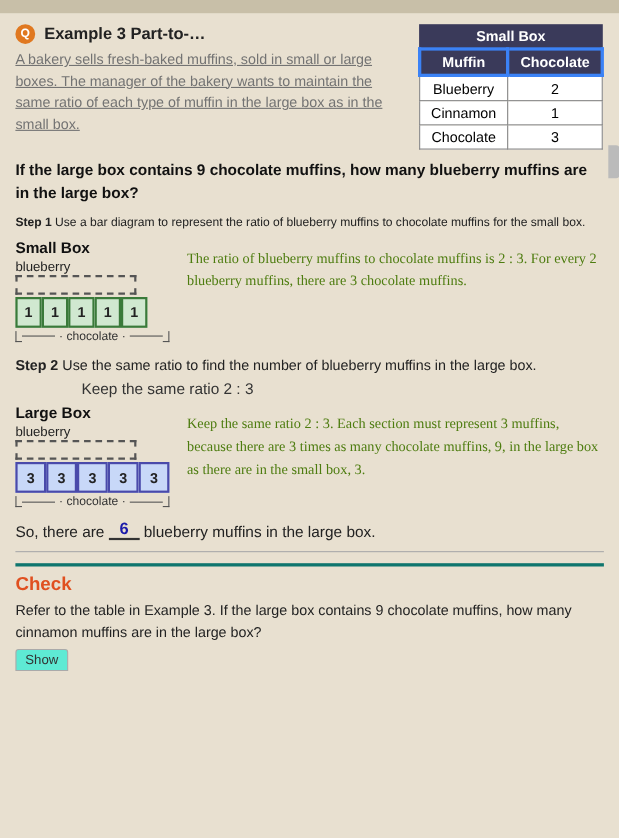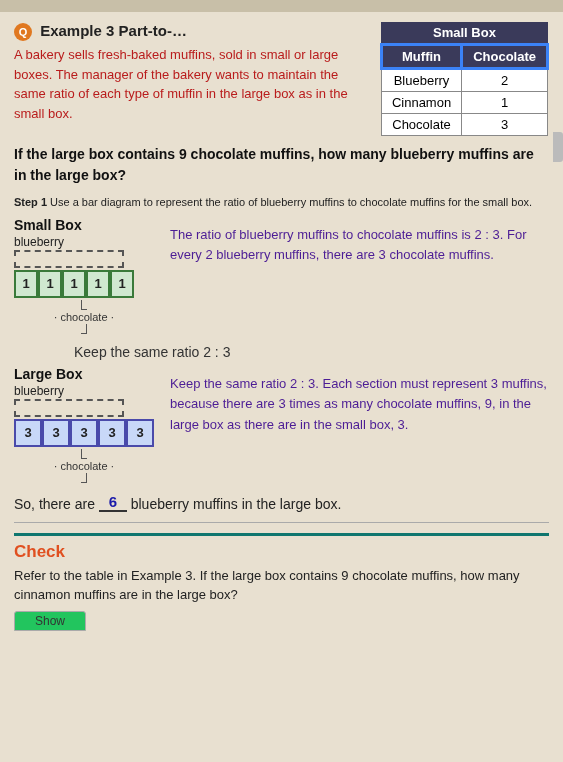--- a/index.html
+++ b/index.html
@@ -41,22 +41,23 @@
       font-size: 11px;
       text-align: center;
       line-height: 18px;
       font-weight: bold;
       margin-right: 4px;
       vertical-align: middle;
     }
     .intro-text {
       flex: 1 1 auto;
       font-size: 13px;
-      color: #b91c1c;
-      line-height: 1.5;
+      color: #737373;
+      line-height: 1.5;
+      text-decoration: underline;
     }
     .small-box-table {
       border-collapse: collapse;
       font-size: 13px;
       min-width: 160px;
     }
     .small-box-table th {
       background: #3a3a5a;
       color: white;
       padding: 3px 10px;
@@ -143,21 +144,20 @@
       width: 28px;
       background: #c8d8f8;
       border-color: #4a4aaa;
     }
     .chocolate-label-row {
       display: flex;
       align-items: center;
       font-size: 11px;
       color: #333;
       margin-top: 1px;
-      flex-direction: column;
     }
     .choc-brace-left {
       border-left: 1.5px solid #555;
       border-bottom: 1.5px solid #555;
       width: 6px;
       height: 10px;
       display: inline-block;
     }
     .choc-brace-right {
       border-right: 1.5px solid #555;
@@ -166,24 +166,25 @@
       height: 10px;
       display: inline-block;
     }
     .choc-line {
       border-bottom: 1.5px solid #555;
       flex: 1;
       display: inline-block;
     }
     .ratio-text {
       font-size: 13px;
-      color: #4c1d95;
+      color: #4d7c0f;
       line-height: 1.6;
       flex: 1;
       padding-top: 8px;
+      font-family: Liberation Serif, serif;
     }
     .step2-header {
       font-size: 13px;
       color: #222;
       margin-bottom: 4px;
       line-height: 1.5;
     }
     .handwritten {
       font-family: 'Comic Sans MS', cursive, sans-serif;
       font-size: 14px;
@@ -218,24 +219,24 @@
       color: #e05020;
       margin-bottom: 4px;
     }
     .check-text {
       font-size: 13px;
       color: #222;
       line-height: 1.5;
     }
     .show-btn {
       display: inline-block;
-      background: #22c55e;
+      background: #5eead4;
       border: 1px solid #aaa;
       border-radius: 3px 3px 0 0;
-      padding: 2px 20px;
+      padding: 2px 8px;
       font-size: 12px;
       color: #333;
       cursor: pointer;
       margin-top: 6px;
     }
     .divider-line {
       border: none;
       border-top: 1px solid #aaa;
       margin: 6px 0;
     }
@@ -314,20 +315,24 @@
         <span class="choc-brace-left"></span>
         <span class="choc-line"></span>
         <span style="font-size:11px;padding:0 4px;">· chocolate ·</span>
         <span class="choc-line"></span>
         <span class="choc-brace-right"></span>
       </div>
     </div>
     <div class="ratio-text">The ratio of blueberry muffins to chocolate muffins is 2 : 3. For every 2 blueberry muffins, there are 3 chocolate muffins.</div>
   </div>
 
+  <div class="step2-header">
+    <span class="step-label">Step 2</span>
+    <span> <span>Use the same ratio to find the number of blueberry muffins in the large box.</span></span>
+  </div>
   <div class="handwritten">Keep the same ratio 2 : 3</div>
 
   <div class="diagram-area">
     <div class="bar-diagram">
       <div class="section-heading">Large Box</div>
       <div class="bar-label">blueberry</div>
       <div class="dashed-box"></div>
       <div class="bar-cells">
         <div class="bar-cell large3">3</div>
         <div class="bar-cell large3">3</div>

